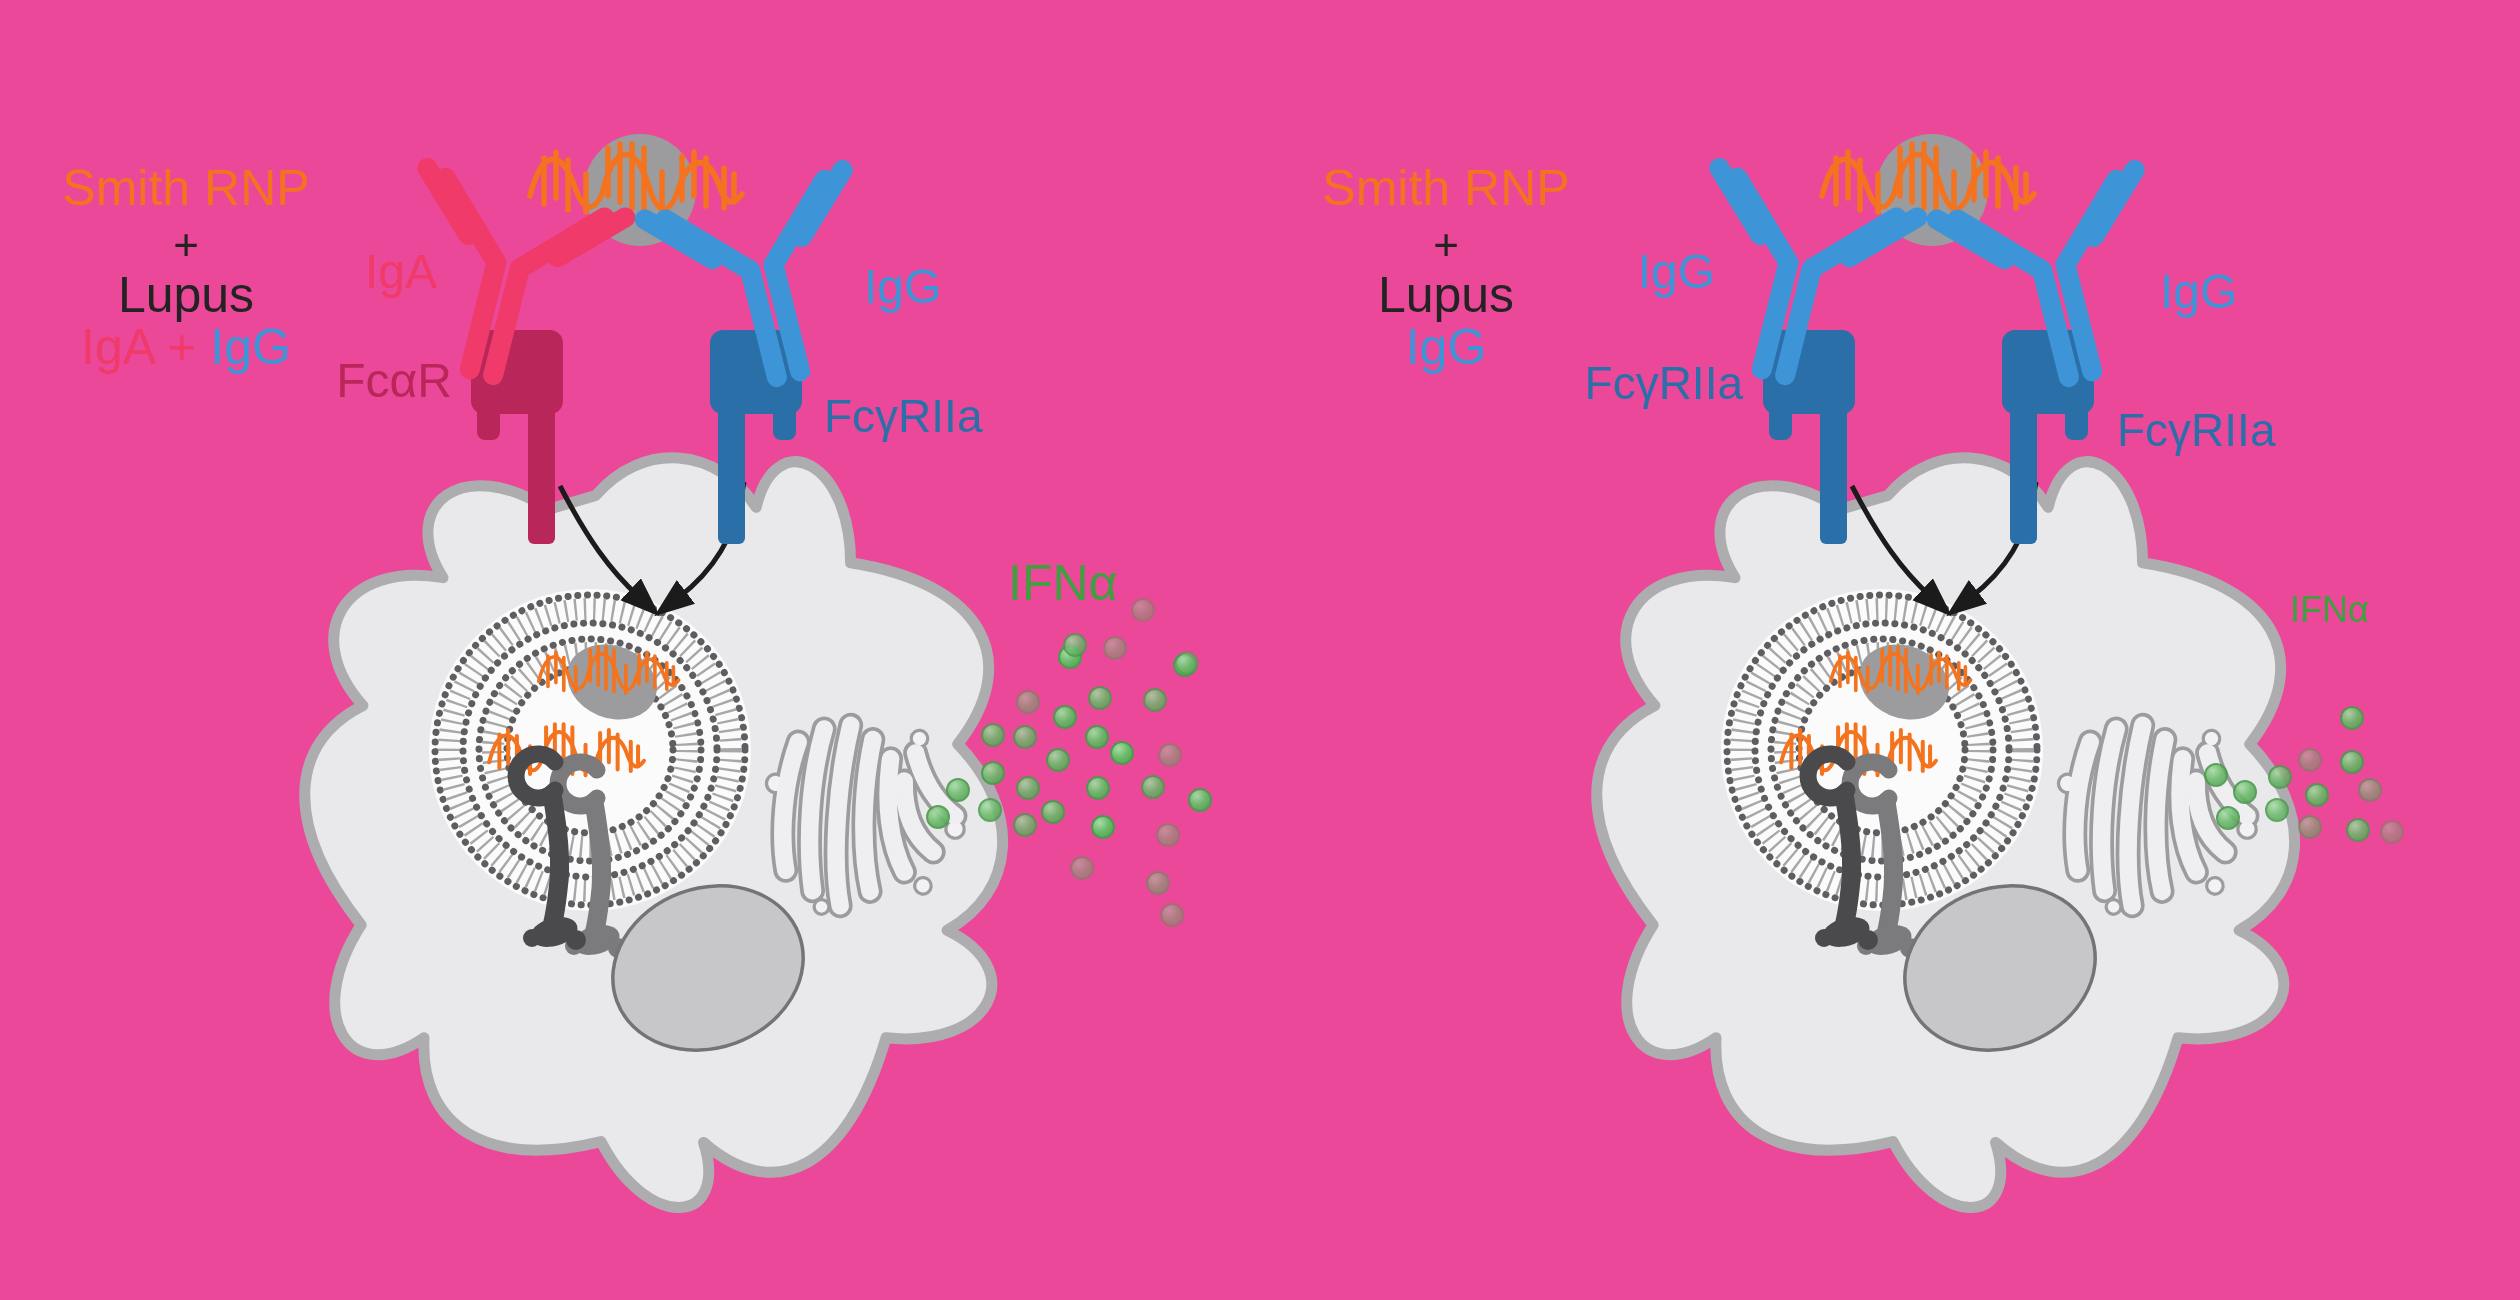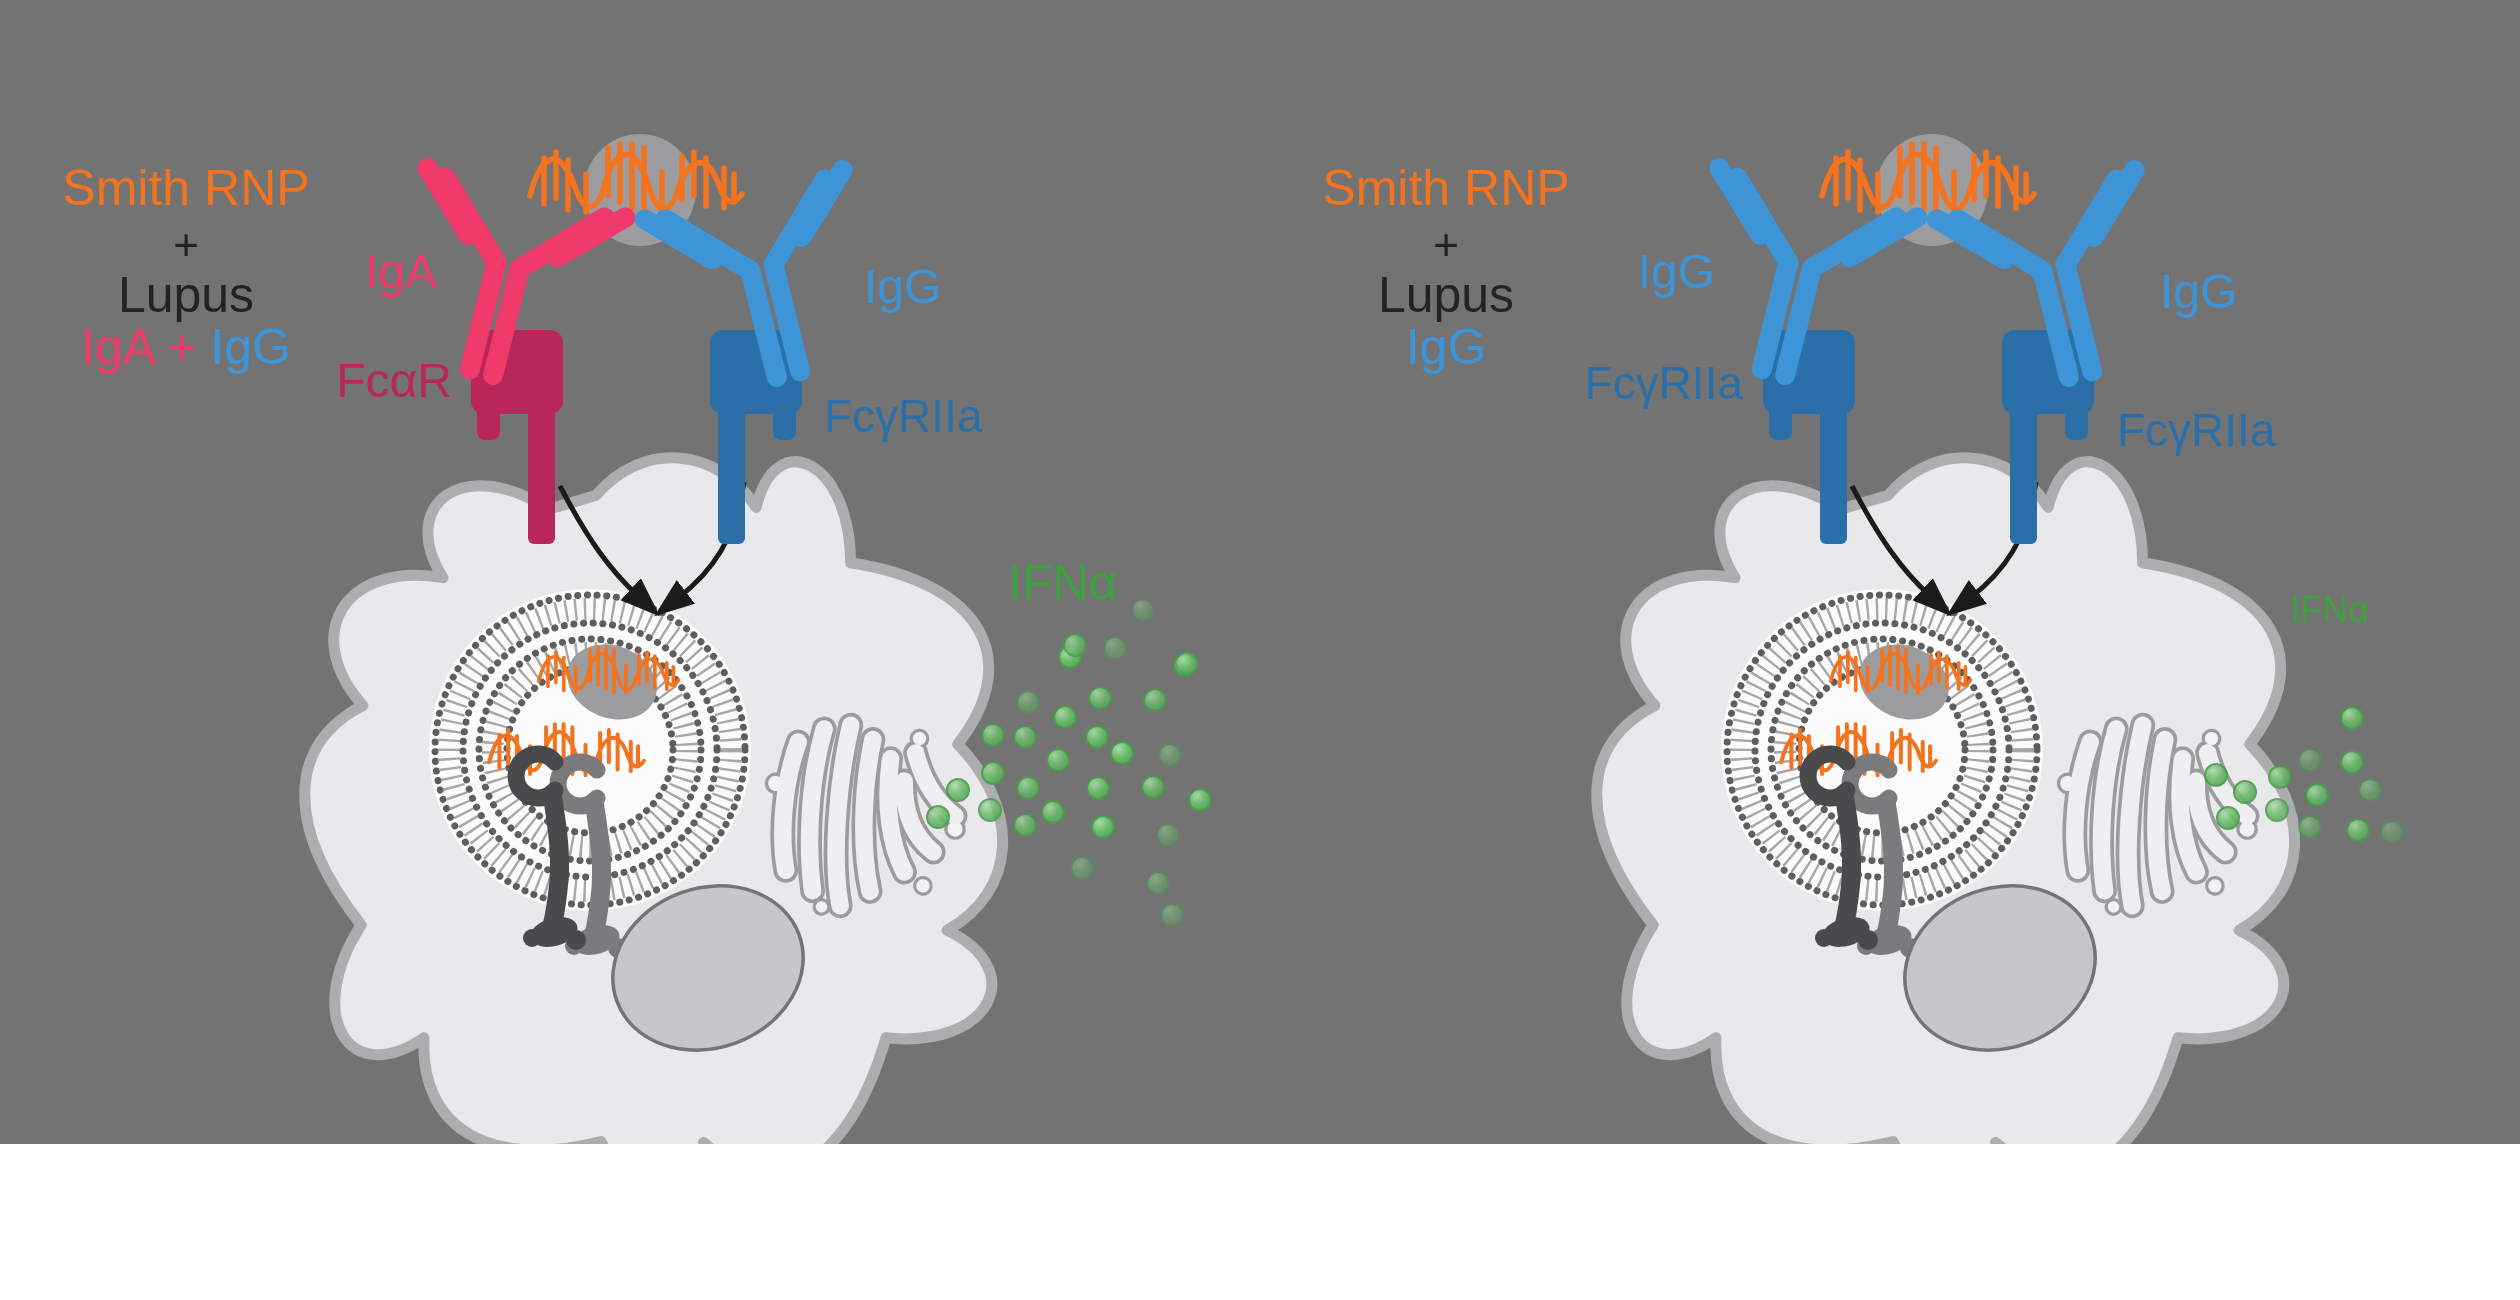--- a/index.html
+++ b/index.html
@@ -1,16 +1,16 @@
 <!DOCTYPE html>
 <html style="--orange: #F4731E; --pink: #EF3A6A; --crimson: #B9275A; --blue_light: #3D95D8; --blue_dark: #2B6FA8; --green: #3EA03E; --cell_fill: #E9E9EB; --cell_stroke: #ADADAF; --ifna_dot_fill: #5FB05F;"><head>
 <meta charset="utf-8">
 <style>
   html,body{margin:0;padding:0;background:#ffffff;}
-  .canvas{position:relative;width:2520px;height:1144px;background:#737373;overflow:hidden;}
+  .canvas{position:relative;width:2520px;height:1300px;background:#ec4899;overflow:hidden;}
   .panel{position:absolute;top:0;width:1260px;height:1300px;}
   .defs-svg{position:absolute;width:0;height:0;overflow:hidden;}
   .t{font-family:"Liberation Sans",sans-serif;font-weight:500;}
   .cap-orange{fill:var(--orange);font-size:50px;}
   .cap-black{fill:#232323;font-size:50px;}
   .cap-plus{fill:#232323;font-size:44px;}
   .txt-pink{fill:var(--pink);}
   .txt-crimson{fill:var(--crimson);}
   .txt-blue{fill:var(--blue_light);}
   .txt-darkblue{fill:var(--blue_dark);}

